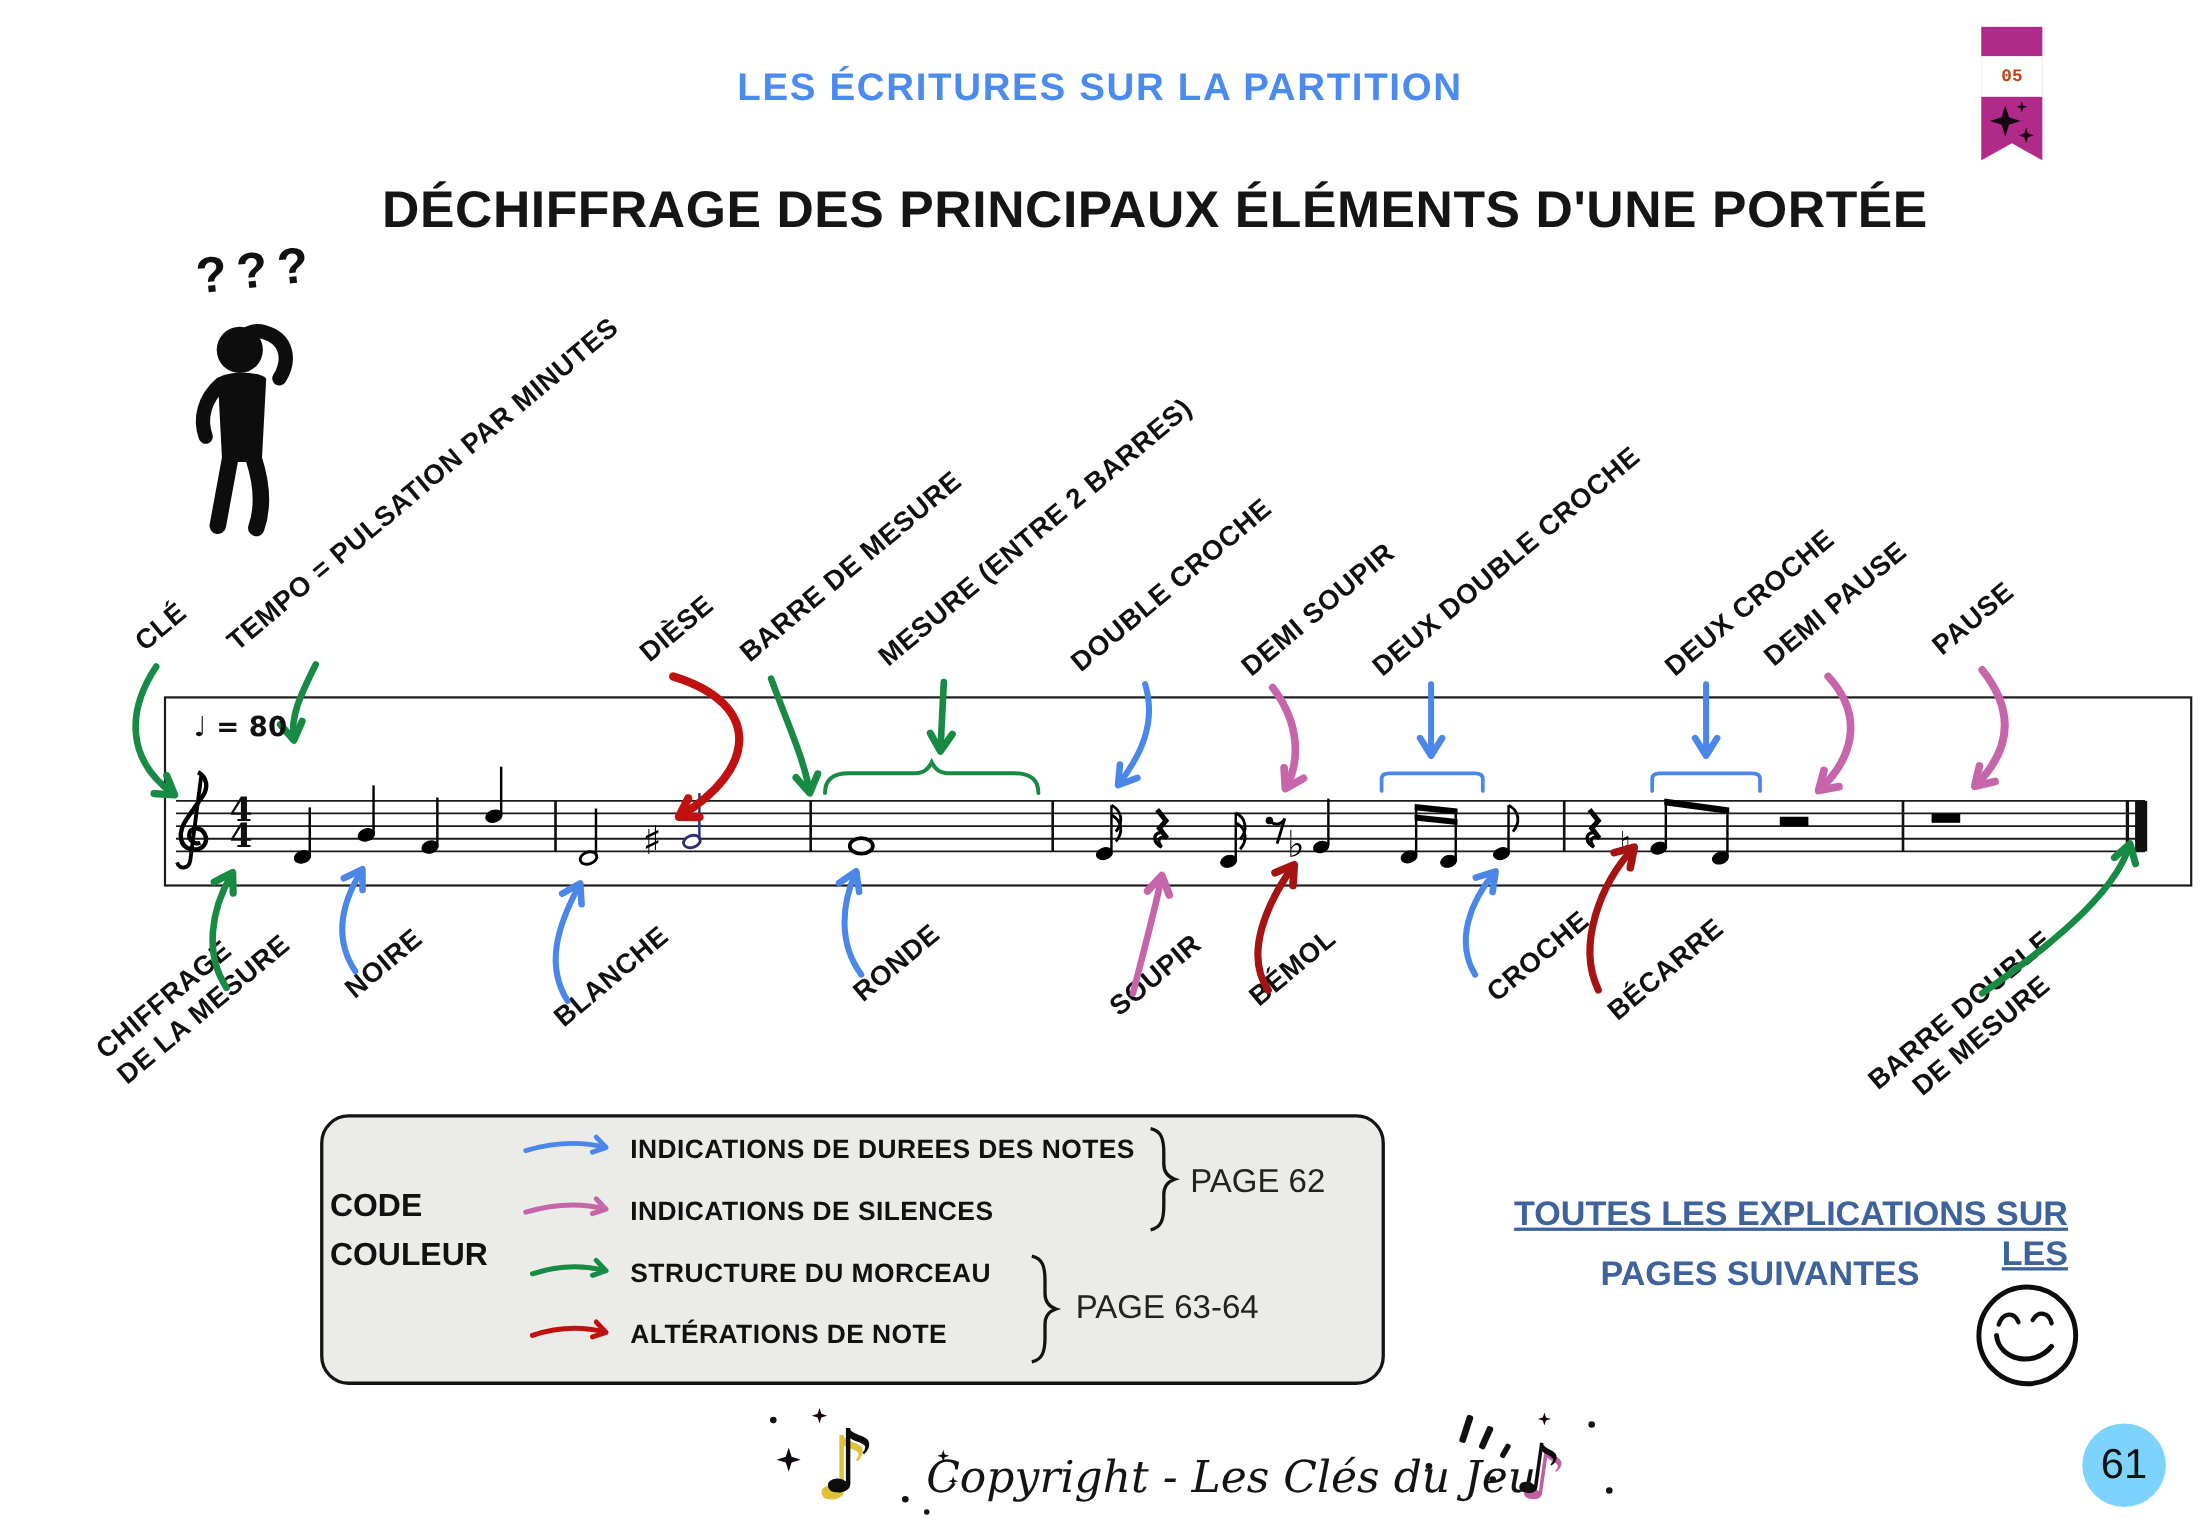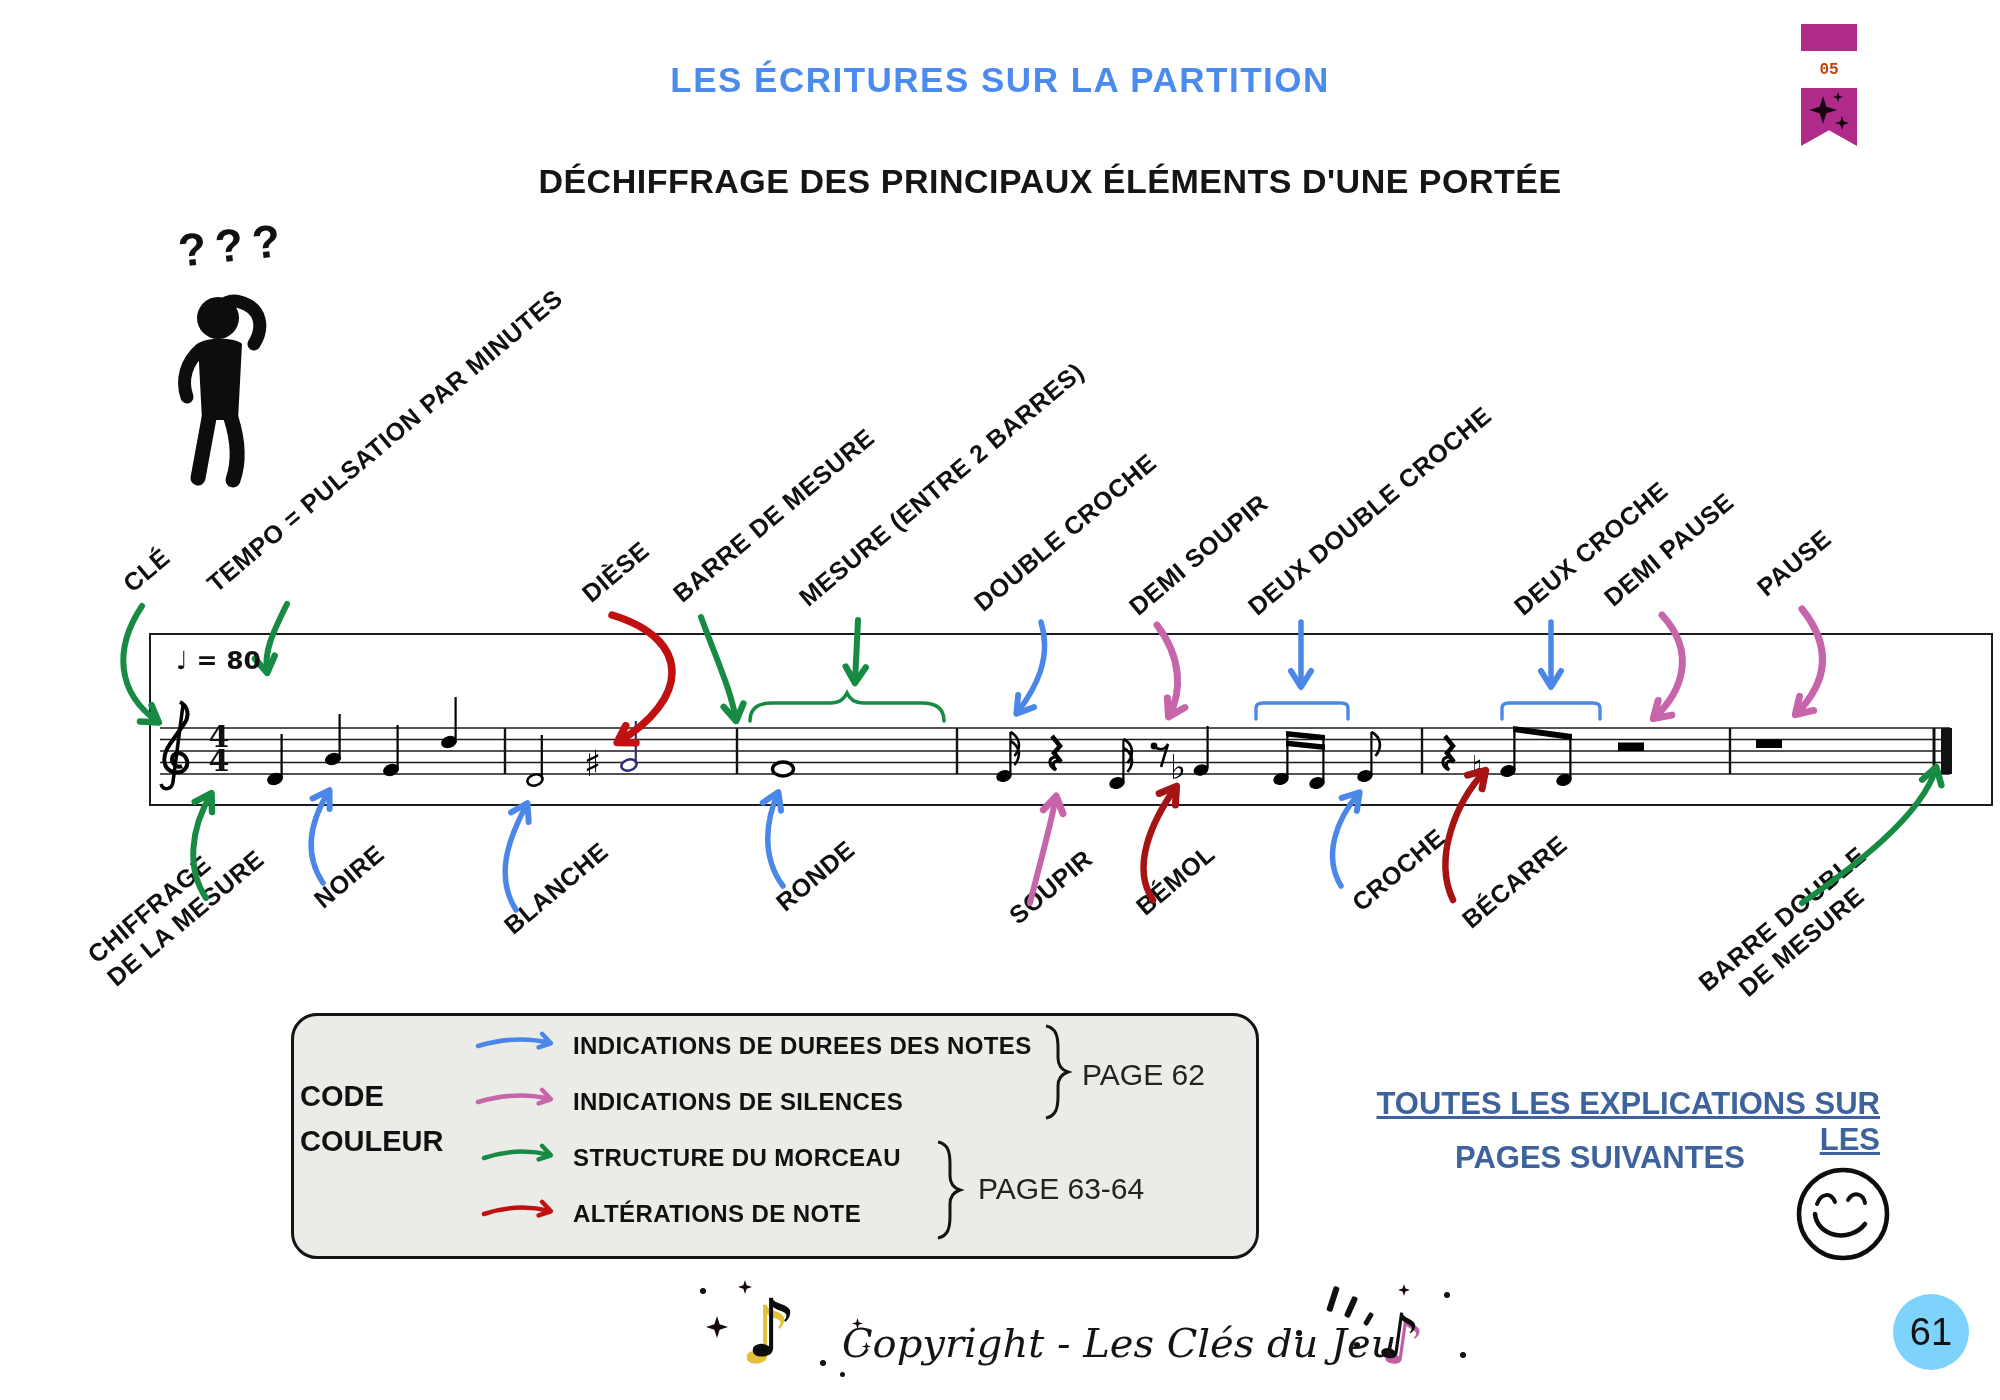--- a/index.html
+++ b/index.html
@@ -4,21 +4,21 @@
 <style>
   html,body{margin:0;padding:0;background:#fff;}
   body{width:2000px;height:1400px;position:relative;font-family:"Liberation Sans",sans-serif;color:#111;overflow:hidden;}
   .ann{position:absolute;font-weight:700;font-size:25px;letter-spacing:.6px;color:#101010;
        transform:rotate(-40deg);transform-origin:left bottom;white-space:nowrap;line-height:30px;}
   .ann .l2{display:block;}
   #staff-box{position:absolute;left:149px;top:633px;width:1840px;height:169px;border:2.5px solid #1c1c1c;}
   #overlay{position:absolute;left:0;top:0;width:2000px;height:1400px;pointer-events:none;z-index:3;}
   .txt{position:absolute;z-index:4;}
   #title{left:150px;width:1700px;top:60px;text-align:center;font-size:35px;font-weight:700;letter-spacing:1.5px;color:#4b8bf0;}
-  #subtitle{left:150px;width:1800px;top:162px;text-align:center;font-size:34px;font-weight:700;color:#151515;letter-spacing:.5px;}
+  #subtitle{left:150px;width:1800px;top:162px;text-align:center;font-size:47px;font-weight:700;color:#151515;letter-spacing:.5px;}
   #qmarks{left:178px;top:218px;font-size:46px;font-weight:700;letter-spacing:9px;transform:rotate(-6deg);}
   #tempo{left:176px;top:646px;font-size:25px;font-weight:700;font-family:"DejaVu Sans",sans-serif;}
   #timesig{left:201px;top:725px;width:36px;text-align:center;font-size:30px;line-height:23.5px;font-weight:700;font-family:"DejaVu Serif",serif;}
   #legend-box{position:absolute;left:291px;top:1013px;width:962px;height:240px;background:#ebebe8;border:3.5px solid #141414;border-radius:26px;z-index:1;}
   .legend-row{position:absolute;left:573px;font-size:24px;font-weight:700;letter-spacing:.4px;z-index:4;}
   #code-heading{left:300px;top:1074px;width:180px;font-size:29px;font-weight:700;line-height:45px;}
   .pageref{font-size:30px;color:#222;}
   #aside1{left:1320px;top:1086px;width:560px;text-align:right;font-size:31px;font-weight:700;color:#3e639c;text-decoration:underline;}
   #aside2{left:1320px;top:1140px;width:560px;text-align:center;font-size:31px;font-weight:700;color:#3e639c;}
   #copyright{left:842px;top:1320px;font-size:40px;font-style:italic;font-family:"DejaVu Serif",serif;color:#141414;}

